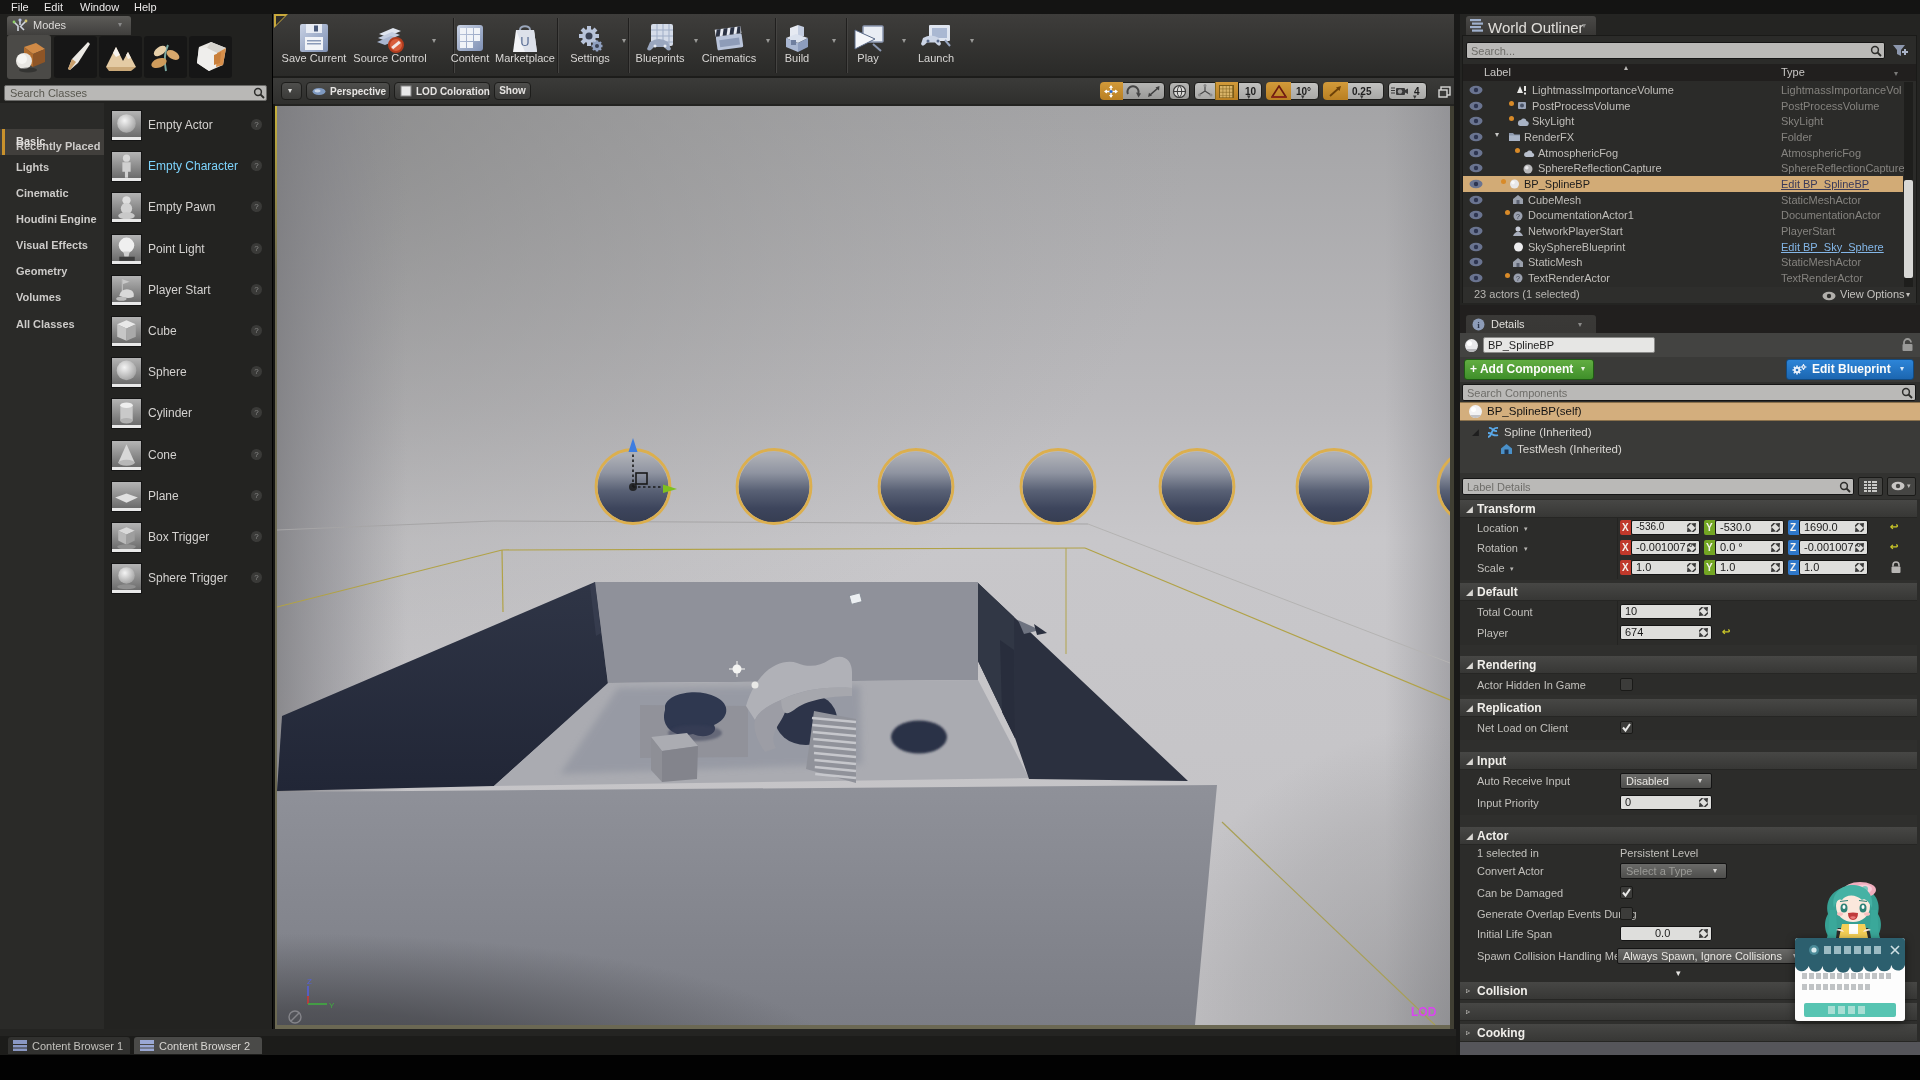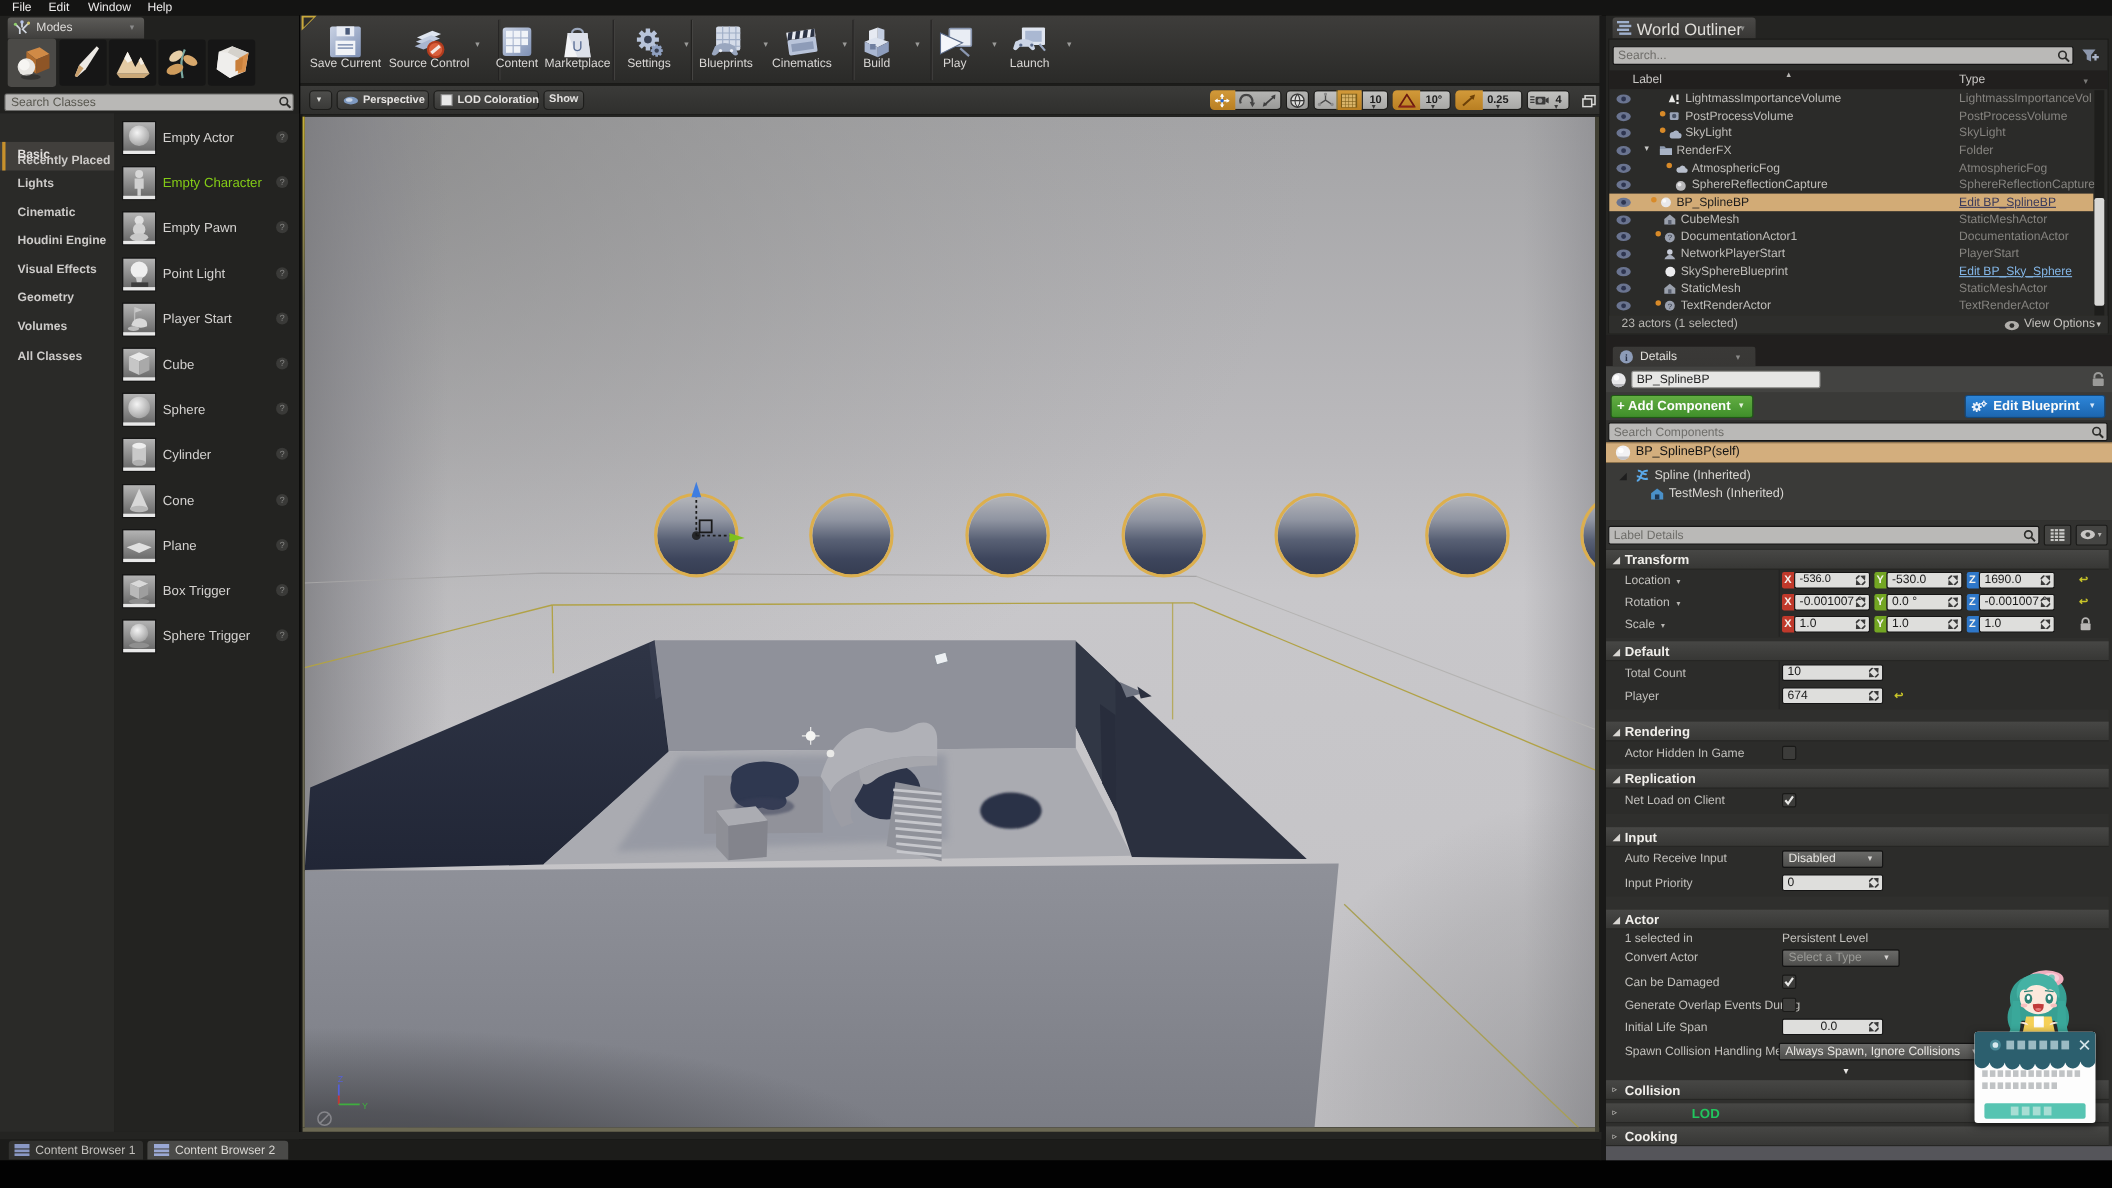--- a/index.html
+++ b/index.html
@@ -111,21 +111,21 @@
       <defs>
         <radialGradient id="ig" cx="0.4" cy="0.35" r="0.75">
           <stop offset="0" stop-color="#f4f4f4"></stop>
           <stop offset="1" stop-color="#9a9a9a"></stop>
         </radialGradient>
       </defs>
       <circle cx="15" cy="7" r="3.5" fill="#d8d8d8"></circle>
       <path d="M11 11 h8 v9 h-2.5 v6 h-3 v-6 H11 Z" fill="#d0d0d0"></path>
     </svg>
 <div class="ab" style="left:112px;top:178px;width:29px;height:3px;background:#e9e9e9;"></div>
-<div class="t" style="left:148px;top:159px;font-size:12px;color:#84cc16;">Empty Character</div>
+<div class="t" style="left:148px;top:159px;font-size:12px;color:#7dd3fc;">Empty Character</div>
 <div class="ab" style="left:251px;top:160px;width:11px;height:11px;border-radius:6px;background:#3a3a38;color:#8a8a88;font-size:8px;text-align:center;line-height:11px;">?</div>
 <div class="ab" style="left:111px;top:192px;width:31px;height:31px;background:linear-gradient(#b4b4b4,#636363);border:1px solid #141414;box-sizing:border-box;"></div>
 <svg class="ab" style="left:111px;top:192px;" width="31" height="31" viewBox="0 0 30 30">
       <defs>
         <radialGradient id="ig" cx="0.4" cy="0.35" r="0.75">
           <stop offset="0" stop-color="#f4f4f4"></stop>
           <stop offset="1" stop-color="#9a9a9a"></stop>
         </radialGradient>
       </defs>
       <circle cx="15" cy="8" r="4" fill="#dedede"></circle>
@@ -1136,21 +1136,21 @@
 <div class="ab" style="left:1617px;top:948px;width:190px;height:16px;background:linear-gradient(#6a6a68,#4e4e4c);border:1px solid #141414;border-radius:2px;box-sizing:border-box;"></div>
 <div class="t" style="left:1623px;top:950px;font-size:11px;color:#e8e6e2;">Always Spawn, Ignore Collisions</div>
 <div class="t" style="left:1793px;top:951px;font-size:8px;color:#d8d6d4;">▾</div>
 <div class="t" style="left:1676px;top:968px;font-size:9px;color:#e8e6e4;">▾</div>
 <div class="ab" style="left:1460px;top:982px;width:457px;height:18px;background:linear-gradient(#474745,#373735);border-bottom:1px solid #262624;box-sizing:border-box;"></div>
 <div class="t" style="left:1466px;top:986px;font-size:8px;color:#d8d6d2;">▹</div>
 <div class="t" style="left:1477px;top:984px;font-size:12px;font-weight:bold;color:#f0eeea;">Collision</div>
 <div class="ab" style="left:1460px;top:1000px;width:457px;height:3px;background:#2f2f2d;"></div>
 <div class="ab" style="left:1460px;top:1003px;width:457px;height:18px;background:linear-gradient(#474745,#373735);border-bottom:1px solid #262624;box-sizing:border-box;"></div>
 <div class="t" style="left:1466px;top:1007px;font-size:8px;color:#d8d6d2;">▹</div>
-<div class="t" style="left:1538px;top:1005px;font-size:12px;font-weight:bold;color:#22c55e;">LOD</div>
+<div class="t" style="left:1411px;top:1005px;font-size:12px;font-weight:bold;color:#d946ef;">LOD</div>
 <div class="ab" style="left:1460px;top:1021px;width:457px;height:3px;background:#2f2f2d;"></div>
 <div class="ab" style="left:1460px;top:1024px;width:457px;height:18px;background:linear-gradient(#474745,#373735);border-bottom:1px solid #262624;box-sizing:border-box;"></div>
 <div class="t" style="left:1466px;top:1028px;font-size:8px;color:#d8d6d2;">▹</div>
 <div class="t" style="left:1477px;top:1026px;font-size:12px;font-weight:bold;color:#f0eeea;">Cooking</div>
 <div class="ab" style="left:1460px;top:1042px;width:460px;height:13px;background:#55555a;"></div>
 <div class="ab" style="left:0;top:1036px;width:1456px;height:19px;background:#1c1c1a;"></div>
 <div class="ab" style="left:0;top:1029px;width:1456px;height:7px;background:#242422;"></div>
 <div class="ab" style="left:8px;top:1037px;width:122px;height:17px;background:#31312f;border-radius:3px 3px 0 0;"></div>
 <svg class="ab" style="left:13px;top:1040px;" width="14" height="11">
       <g fill="#8a98c4">

